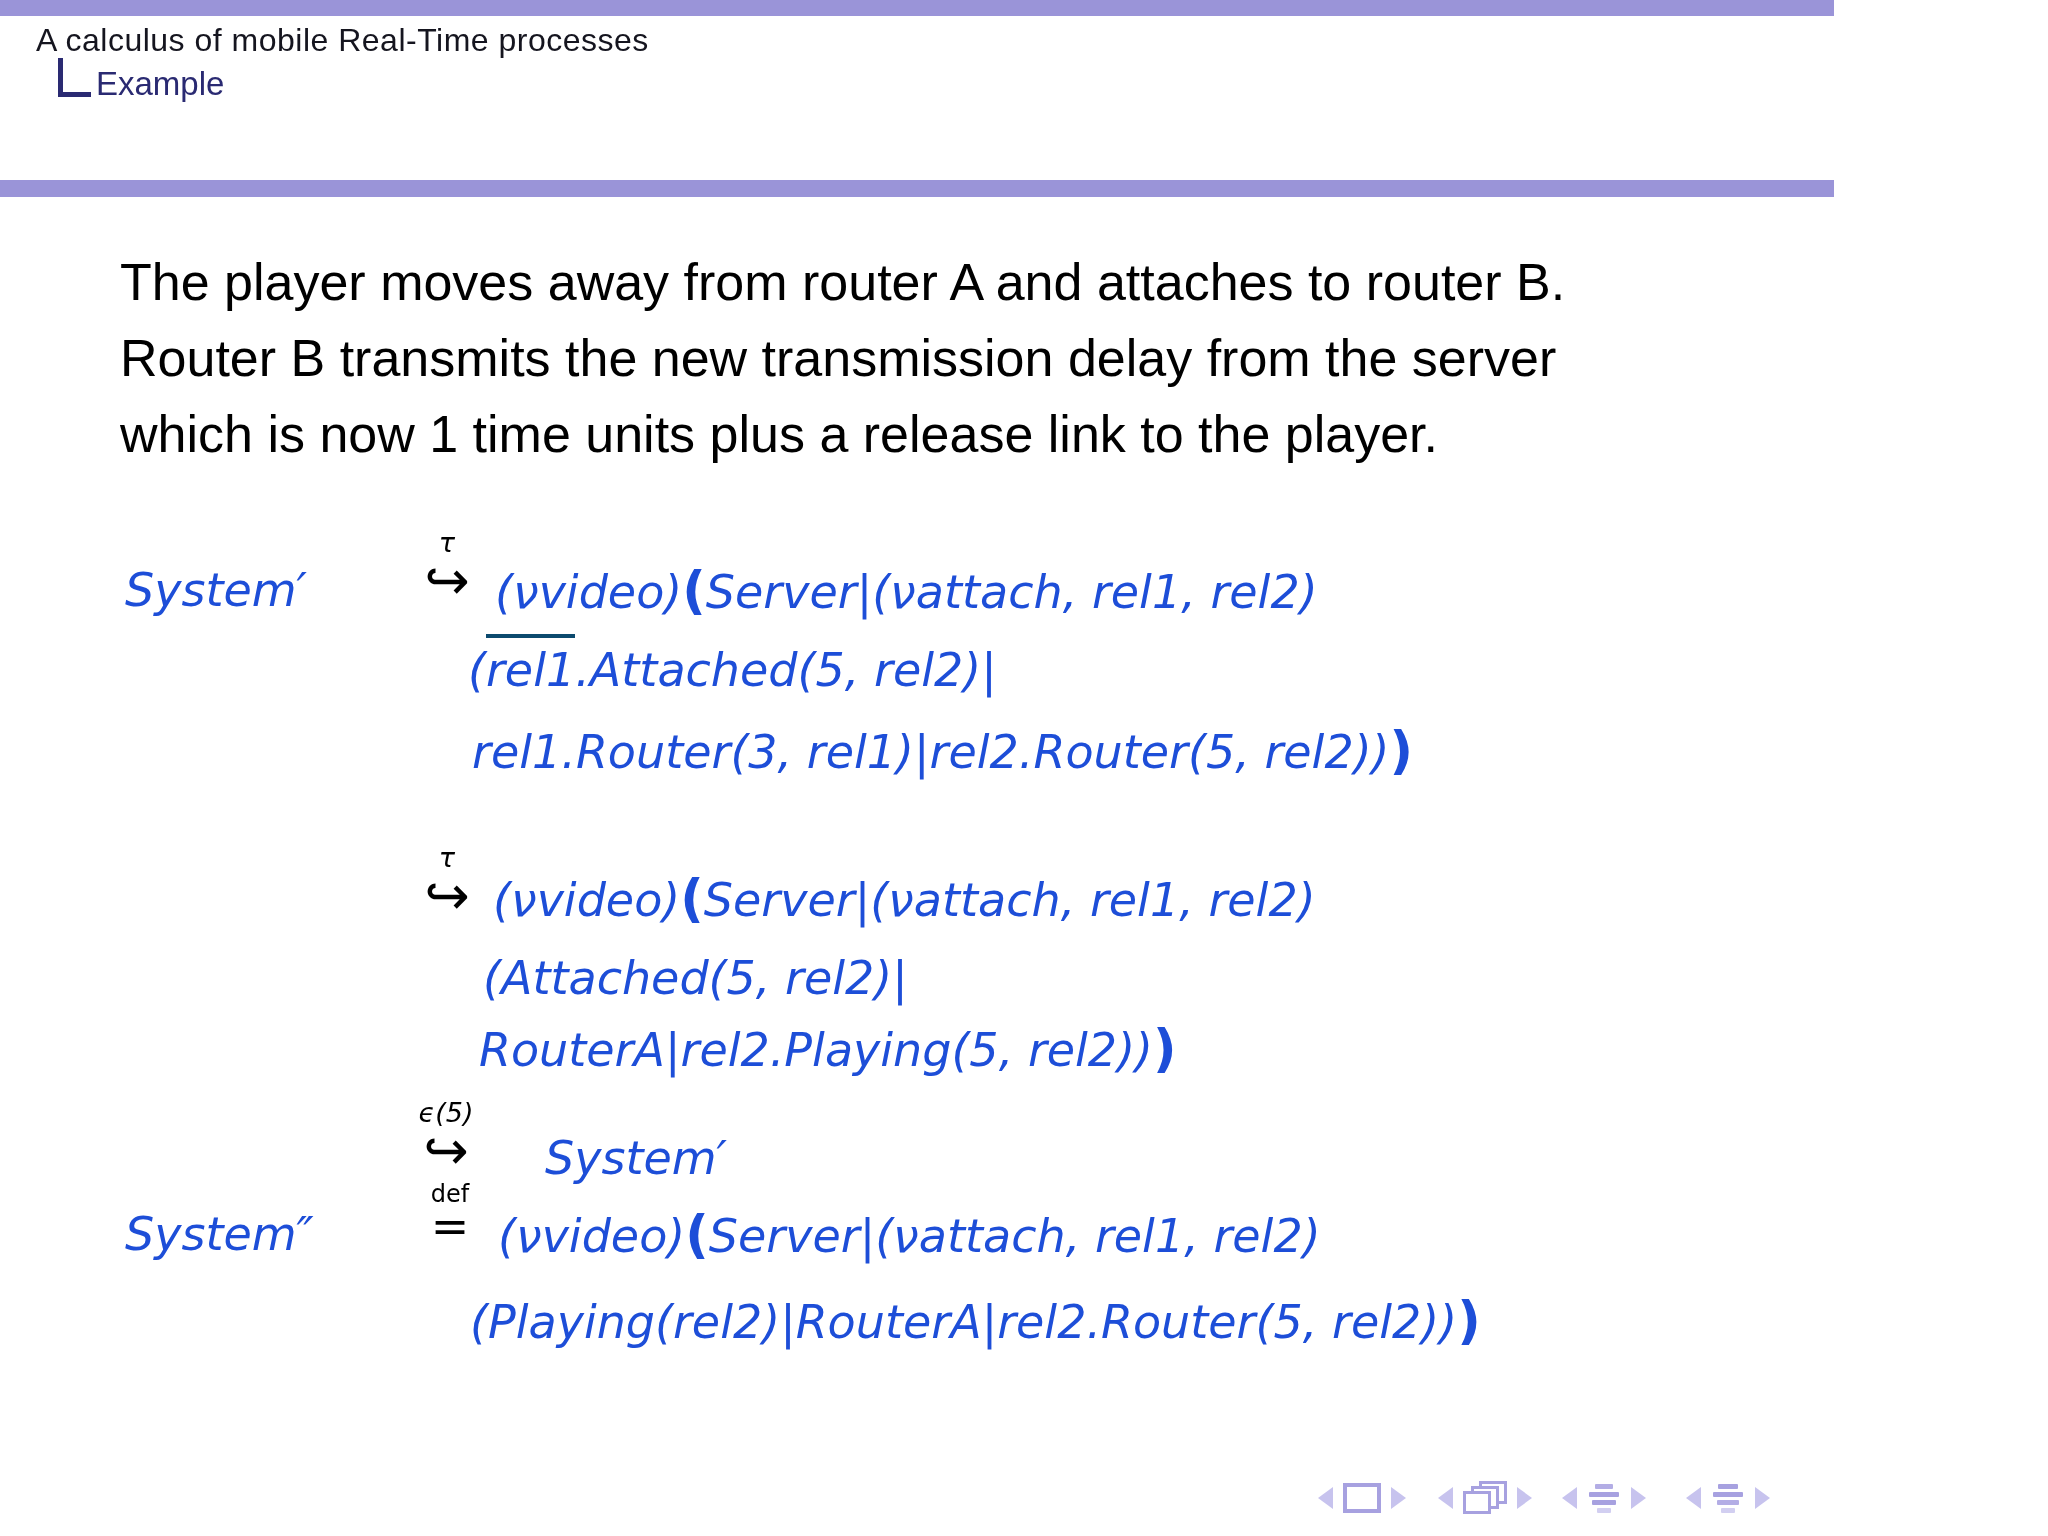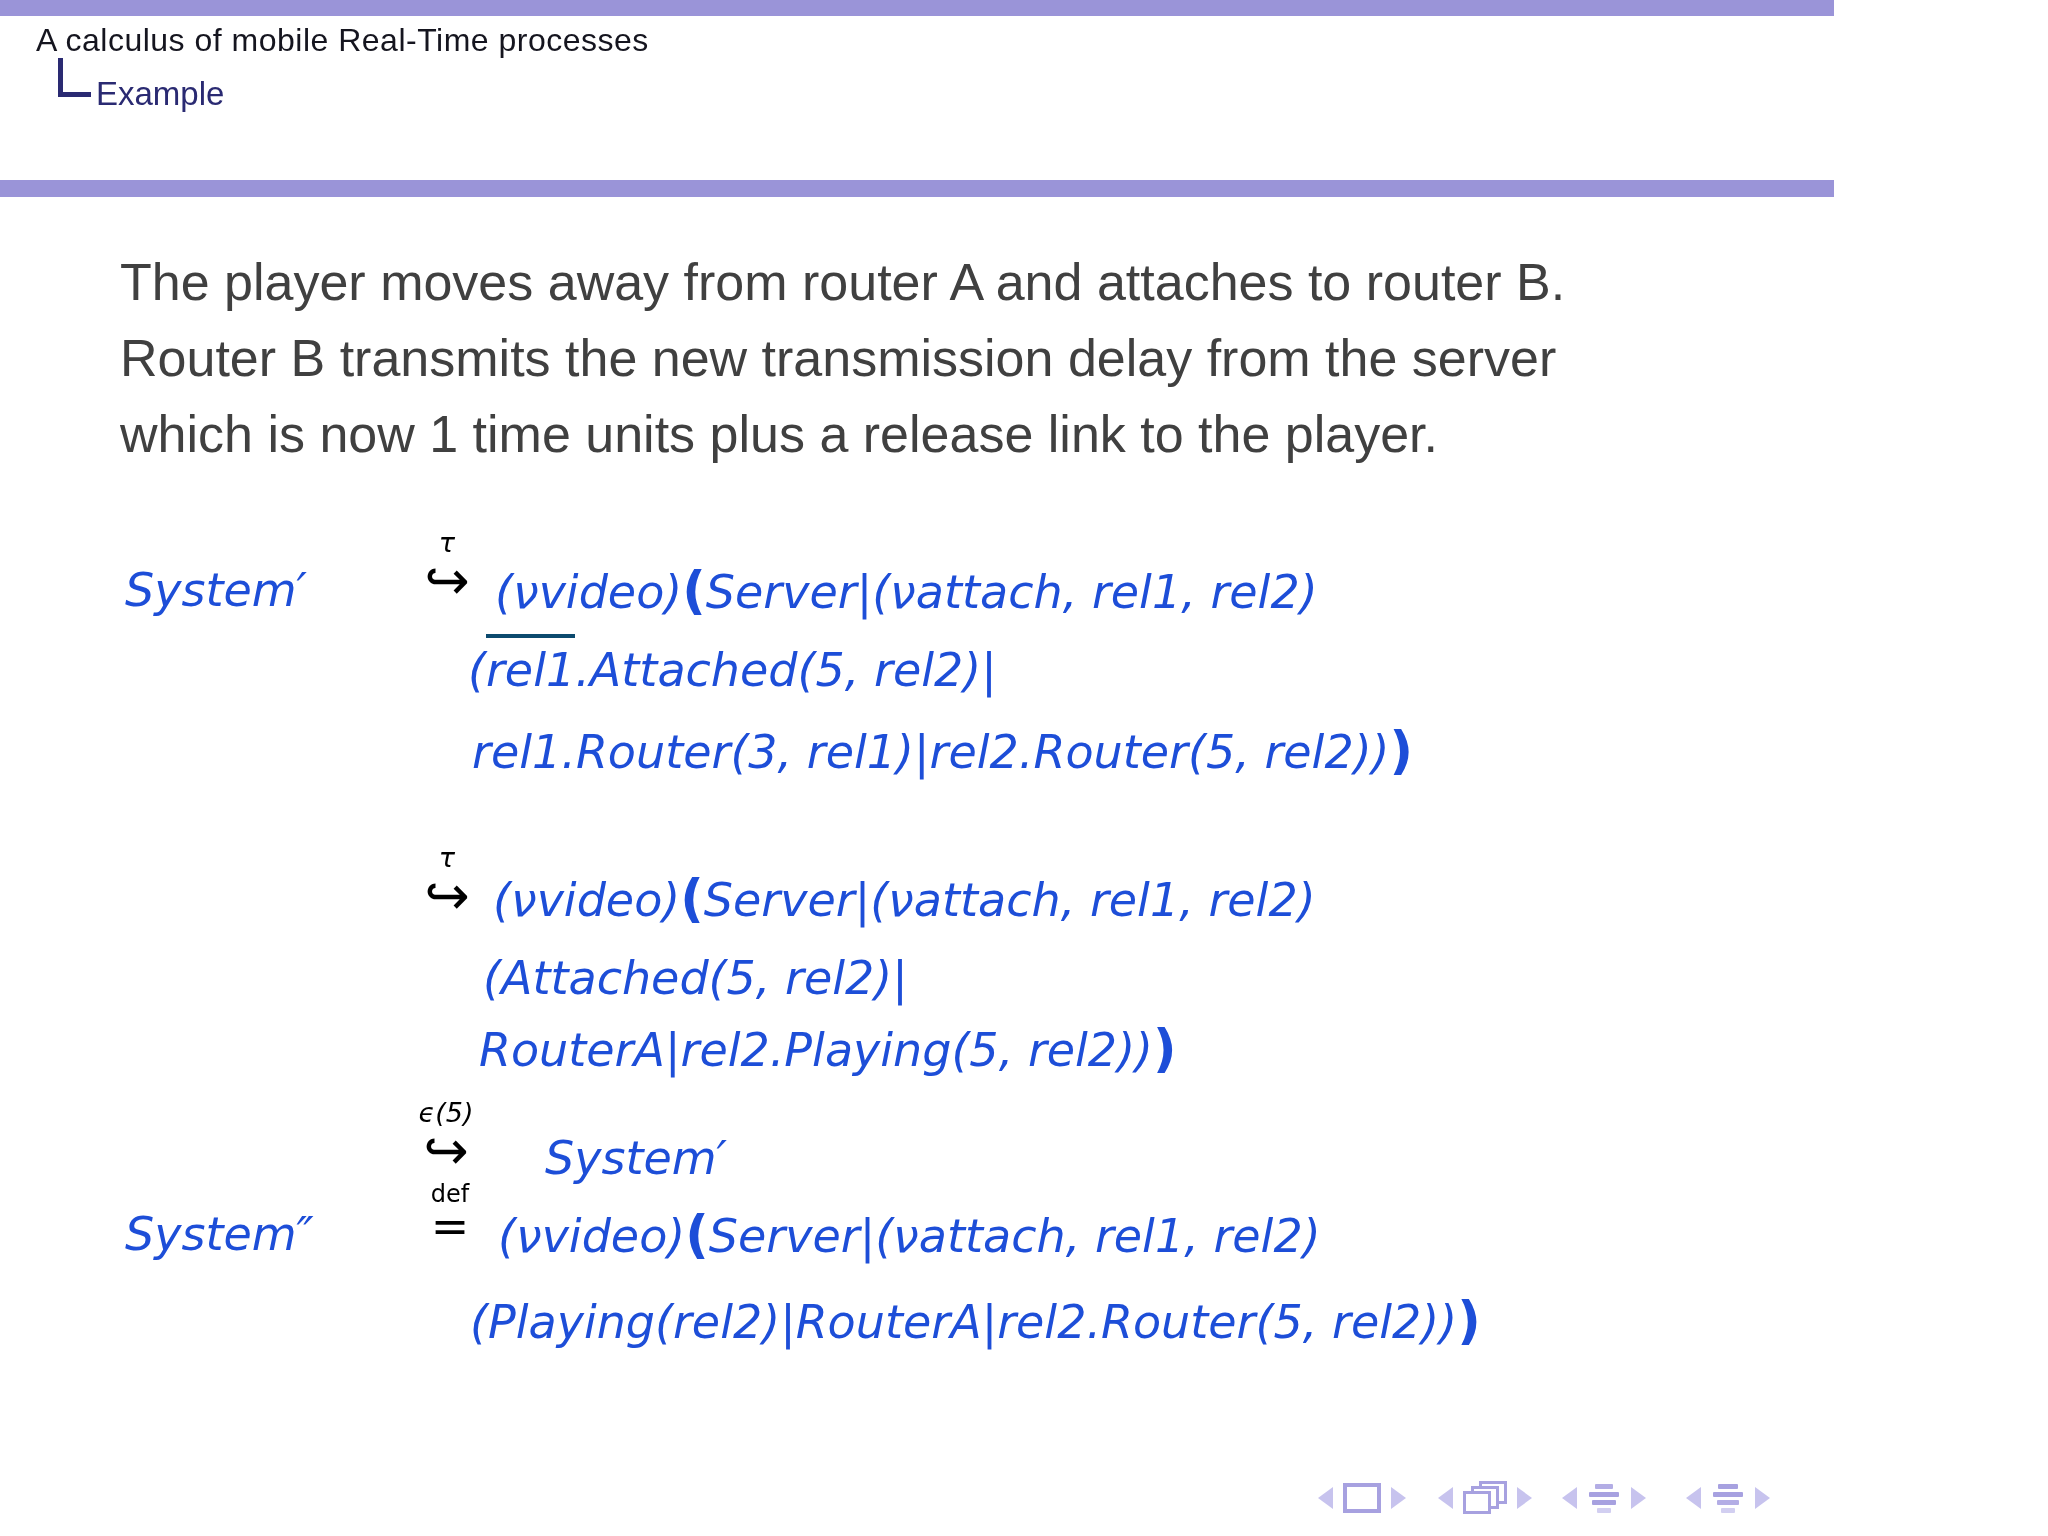--- a/index.html
+++ b/index.html
@@ -18,26 +18,26 @@
   }
   .title {
     position:absolute; left:36px; top:22px; font-size:32px; line-height:36px;
     color:#15151f; letter-spacing:0.5px;
   }
   .bracket {
     position:absolute; left:58px; top:58px; width:28px; height:34px;
     border-left:5px solid #2a2a72; border-bottom:5px solid #2a2a72;
   }
   .subtitle {
-    position:absolute; left:96px; top:75px; font-size:33px; color:#2a2a72;
+    position:absolute; left:96px; top:65px; font-size:33px; color:#2a2a72;
   }
   
   .para {
     position:absolute; left:120px; top:244px; width:1800px;
-    font-size:52px; line-height:76px; color:#404040;
+    font-size:52px; line-height:76px; color:#000000;
   }
   
   .m {
     position:absolute; font-size:46px; line-height:56px; white-space:pre;
     font-family:"DejaVu Sans", sans-serif; font-style:italic; color:#1d4ed8;
   }
   .bigp { font-weight:700; font-size:1.12em; font-style:normal; }
   .over {
     display:inline-block; border-top:4px solid #0c4a6e; padding-top:9px; line-height:1.0;font-style:italic;
   }

